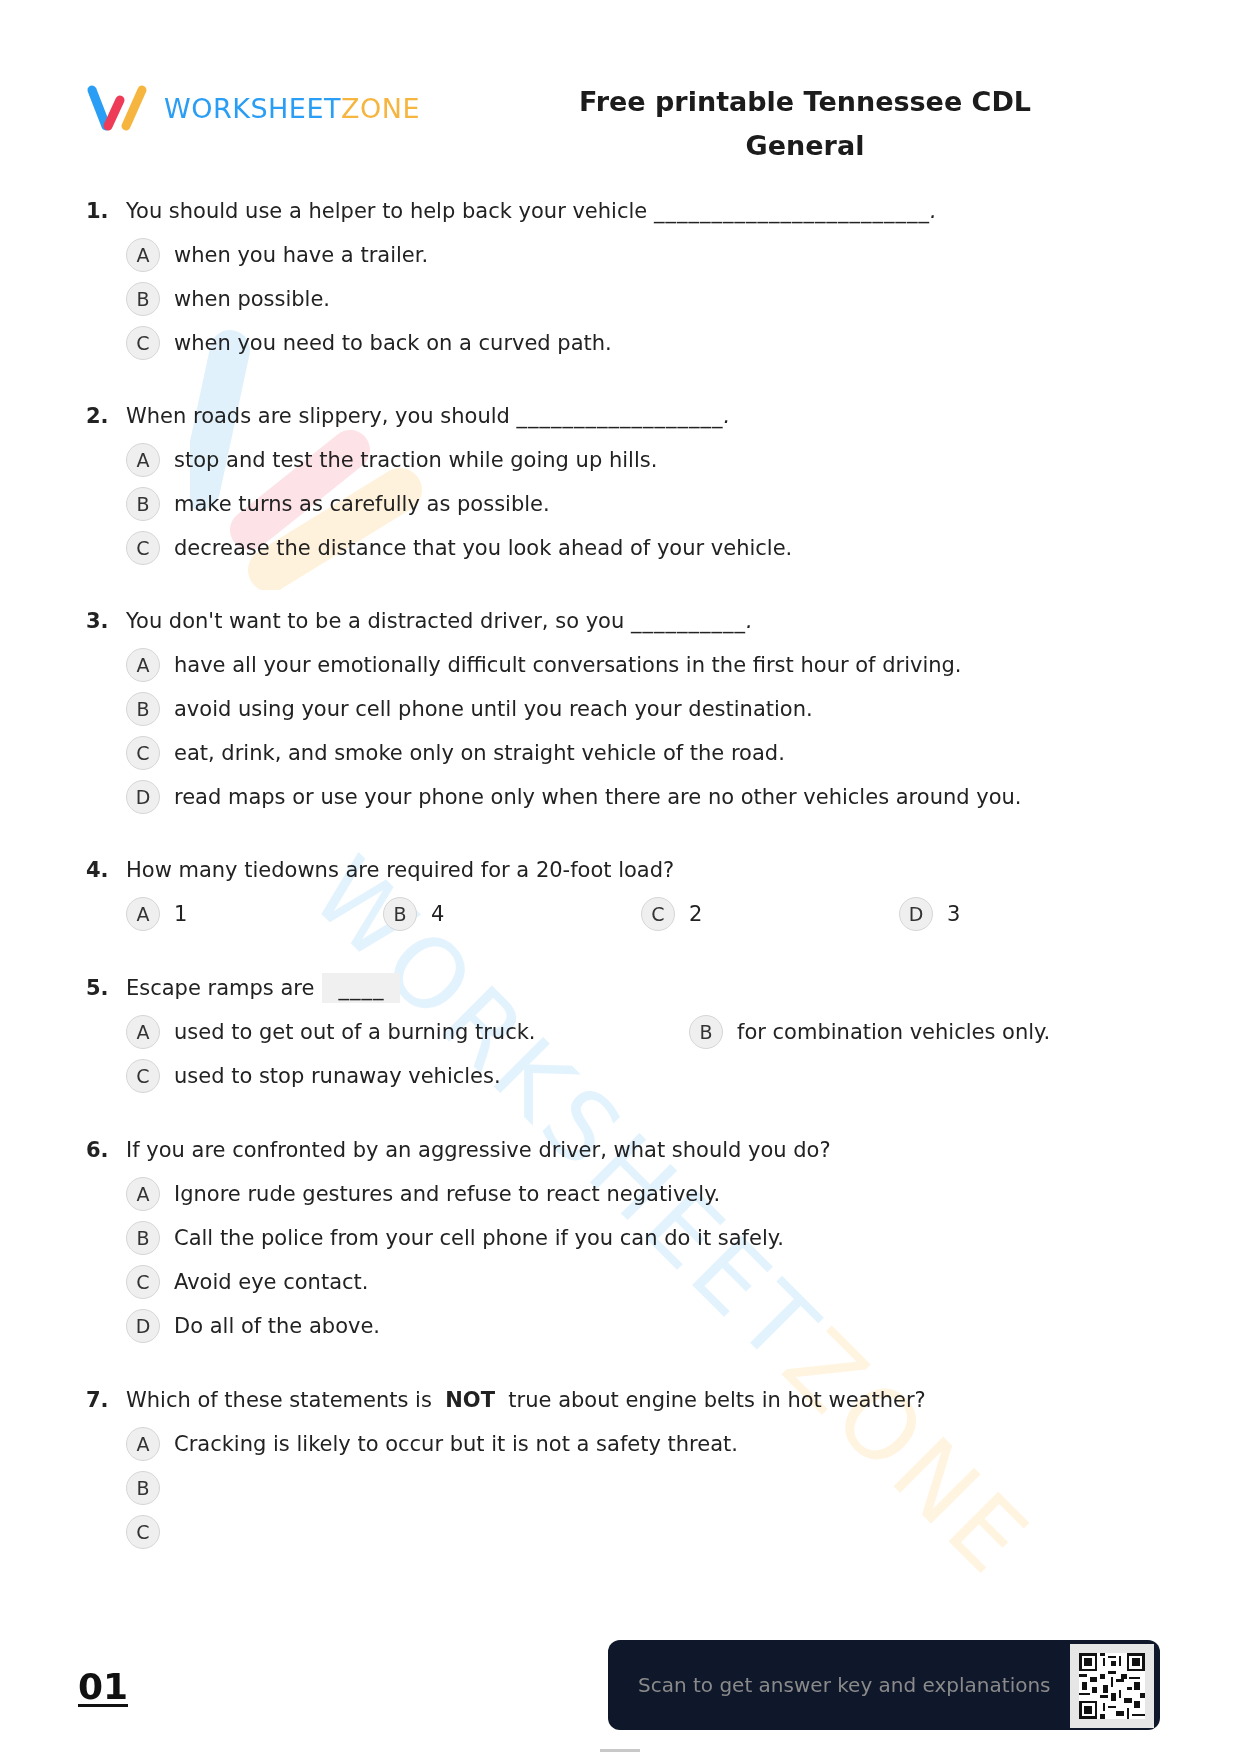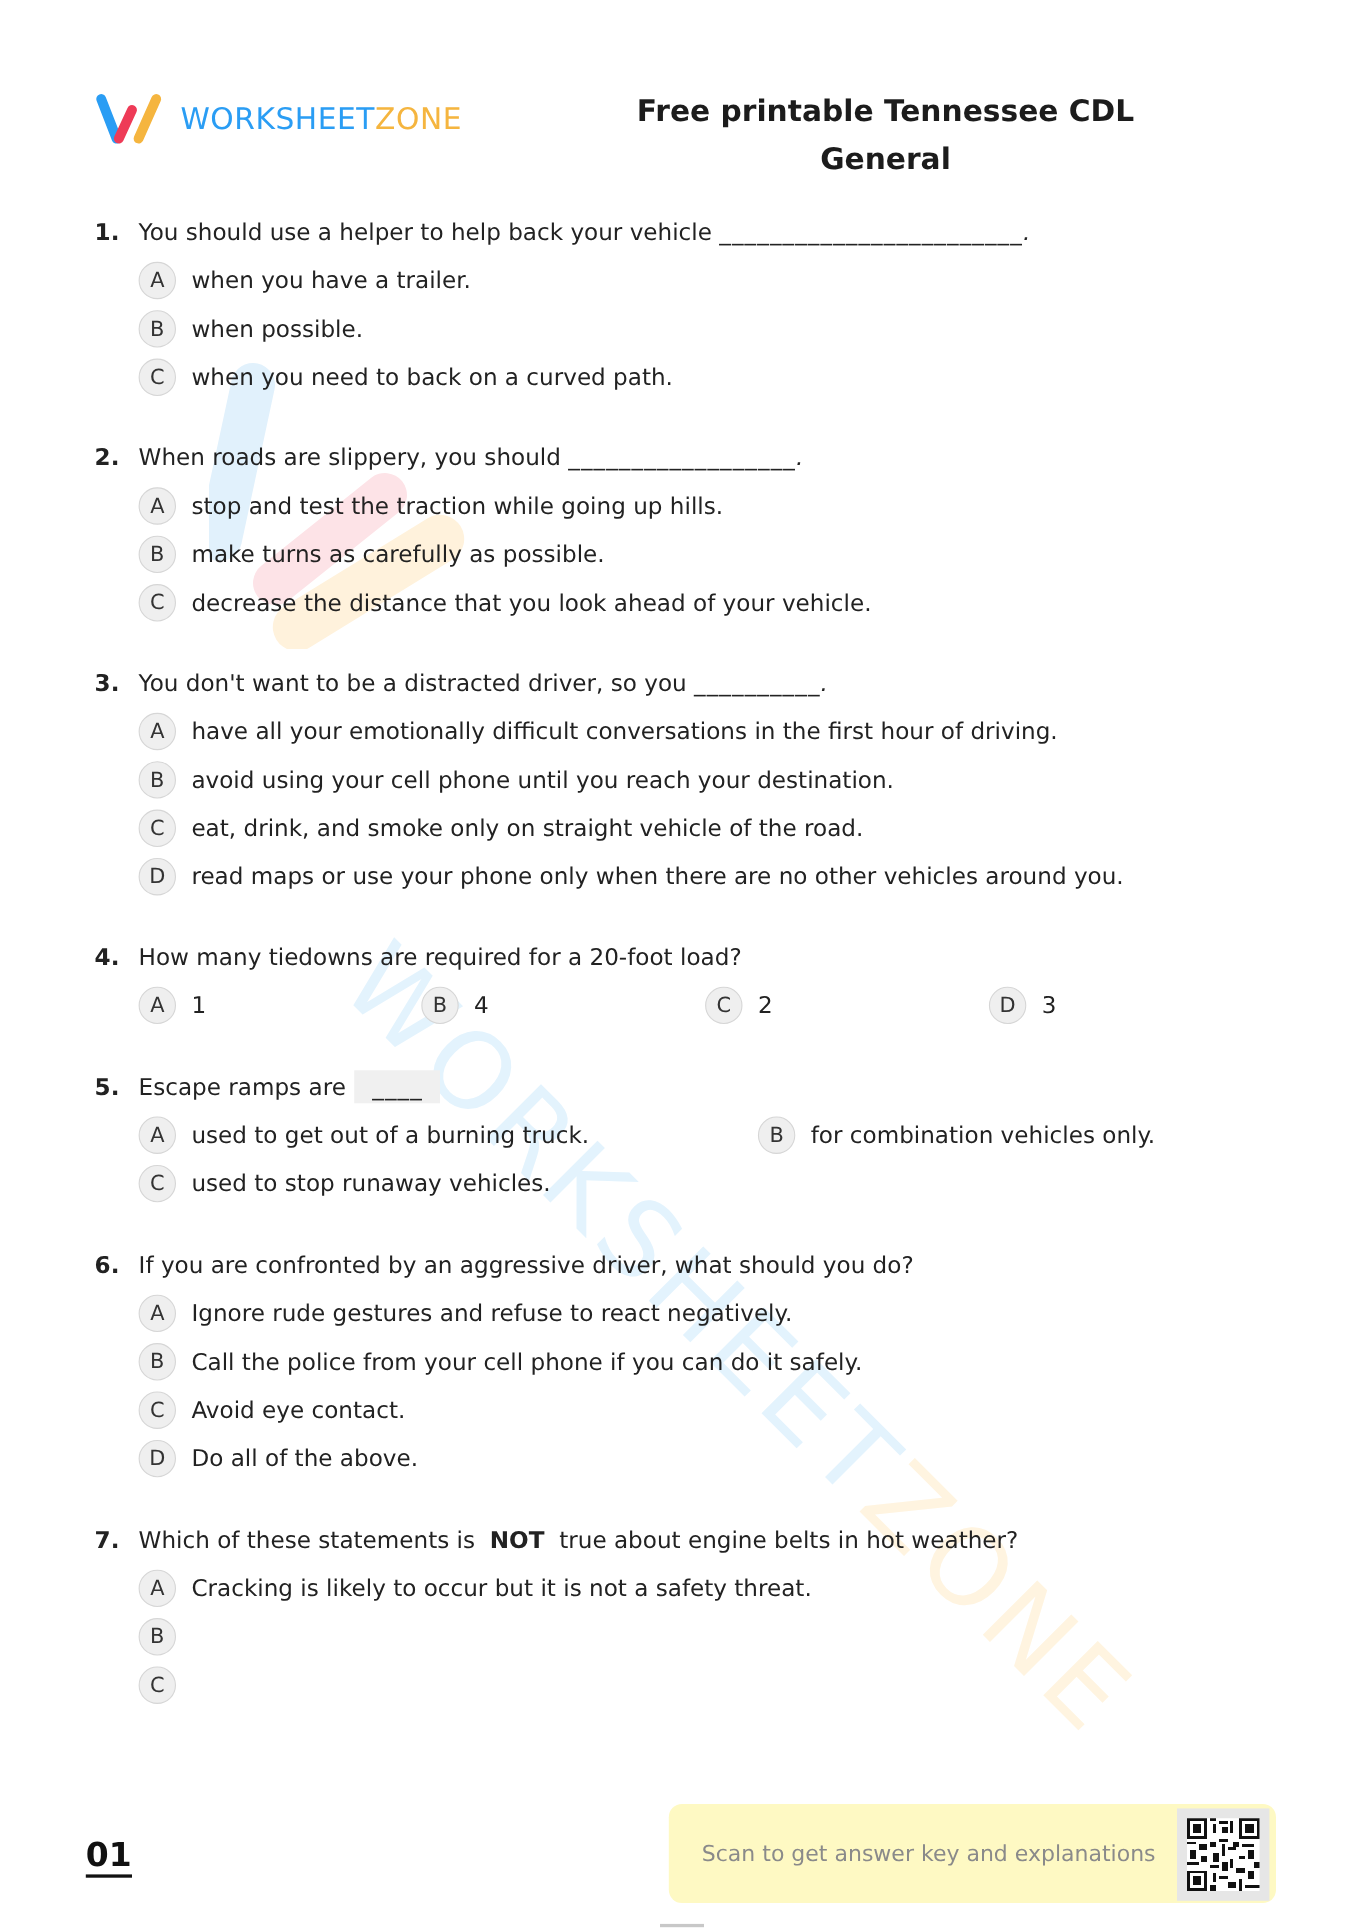--- a/index.html
+++ b/index.html
@@ -49,26 +49,26 @@
     width: 34px; height: 34px; border-radius: 50%;
     background: #efefef; border: 1px solid #d6d6d6;
     display: flex; align-items: center; justify-content: center;
     font-size: 19px; color: #333; margin-right: 14px; flex-shrink: 0;
   }
   .opt-row { display: flex; }
   .opt-row .opt { flex: 0 0 auto; }
 
   
   .page-num {
-    position: absolute; left: 78px; top: 1672px; font-size: 30px; font-weight: 800; color: #111;
+    position: absolute; left: 78px; top: 1672px; font-size: 36px; font-weight: 800; color: #111;
     border-bottom: 3px solid #111; line-height: 30px; padding-bottom: 2px;
   }
   .scan-box {
     position: absolute; left: 608px; top: 1640px; width: 552px; height: 90px;
-    background: #fef9c3; border-radius: 12px; display: flex; align-items: center;
+    background: #0f172a; border-radius: 12px; display: flex; align-items: center;
   }
   .scan-text { margin-left: 30px; font-size: 20px; color: #8a8a8a; white-space: nowrap; }
   .qr {
     position: absolute; right: 6px; top: 4px; width: 84px; height: 84px;
     background: #e6e6e6; display: flex; align-items: center; justify-content: center;
   }
   .qr svg { width: 66px; height: 66px; }
   .bottom-tick { position: absolute; left: 600px; top: 1749px; width: 40px; height: 3px; background: #c8c8c8; }
 </style>
 </head>

